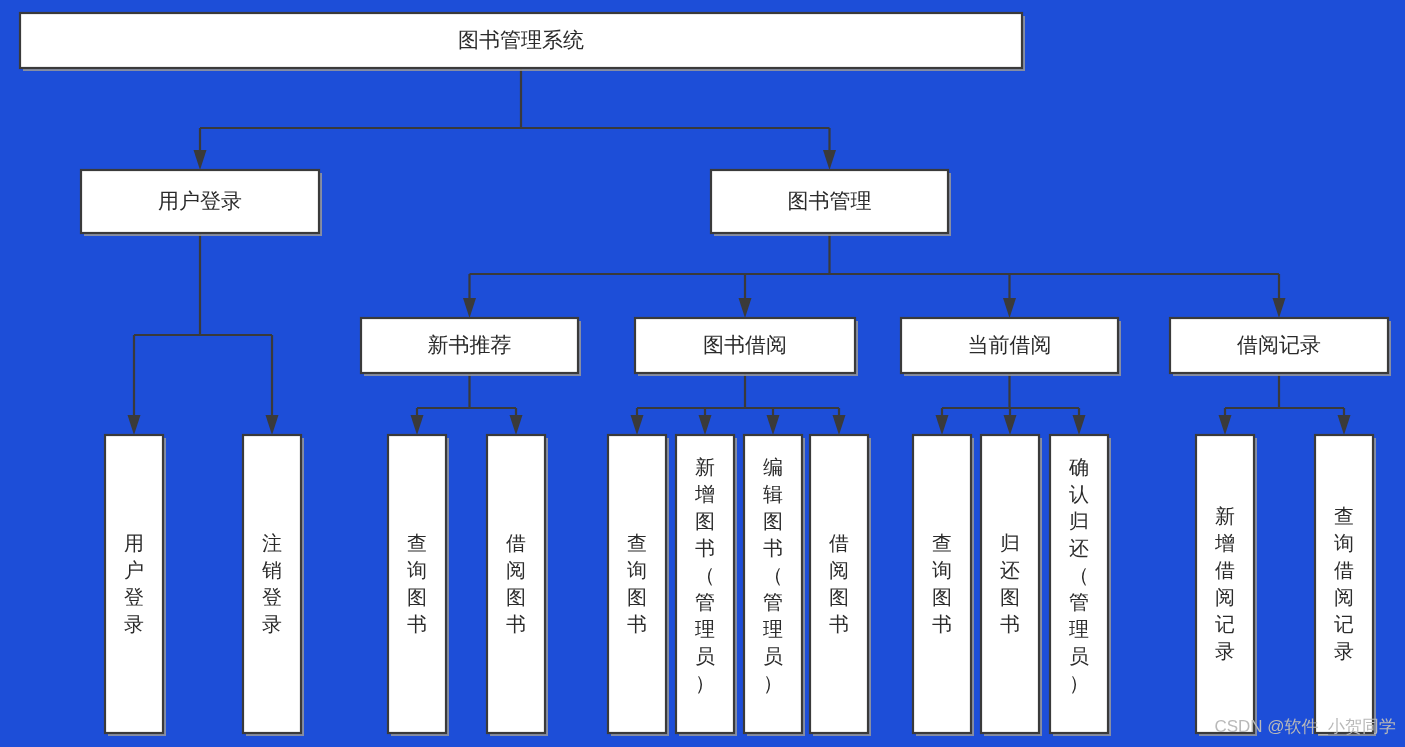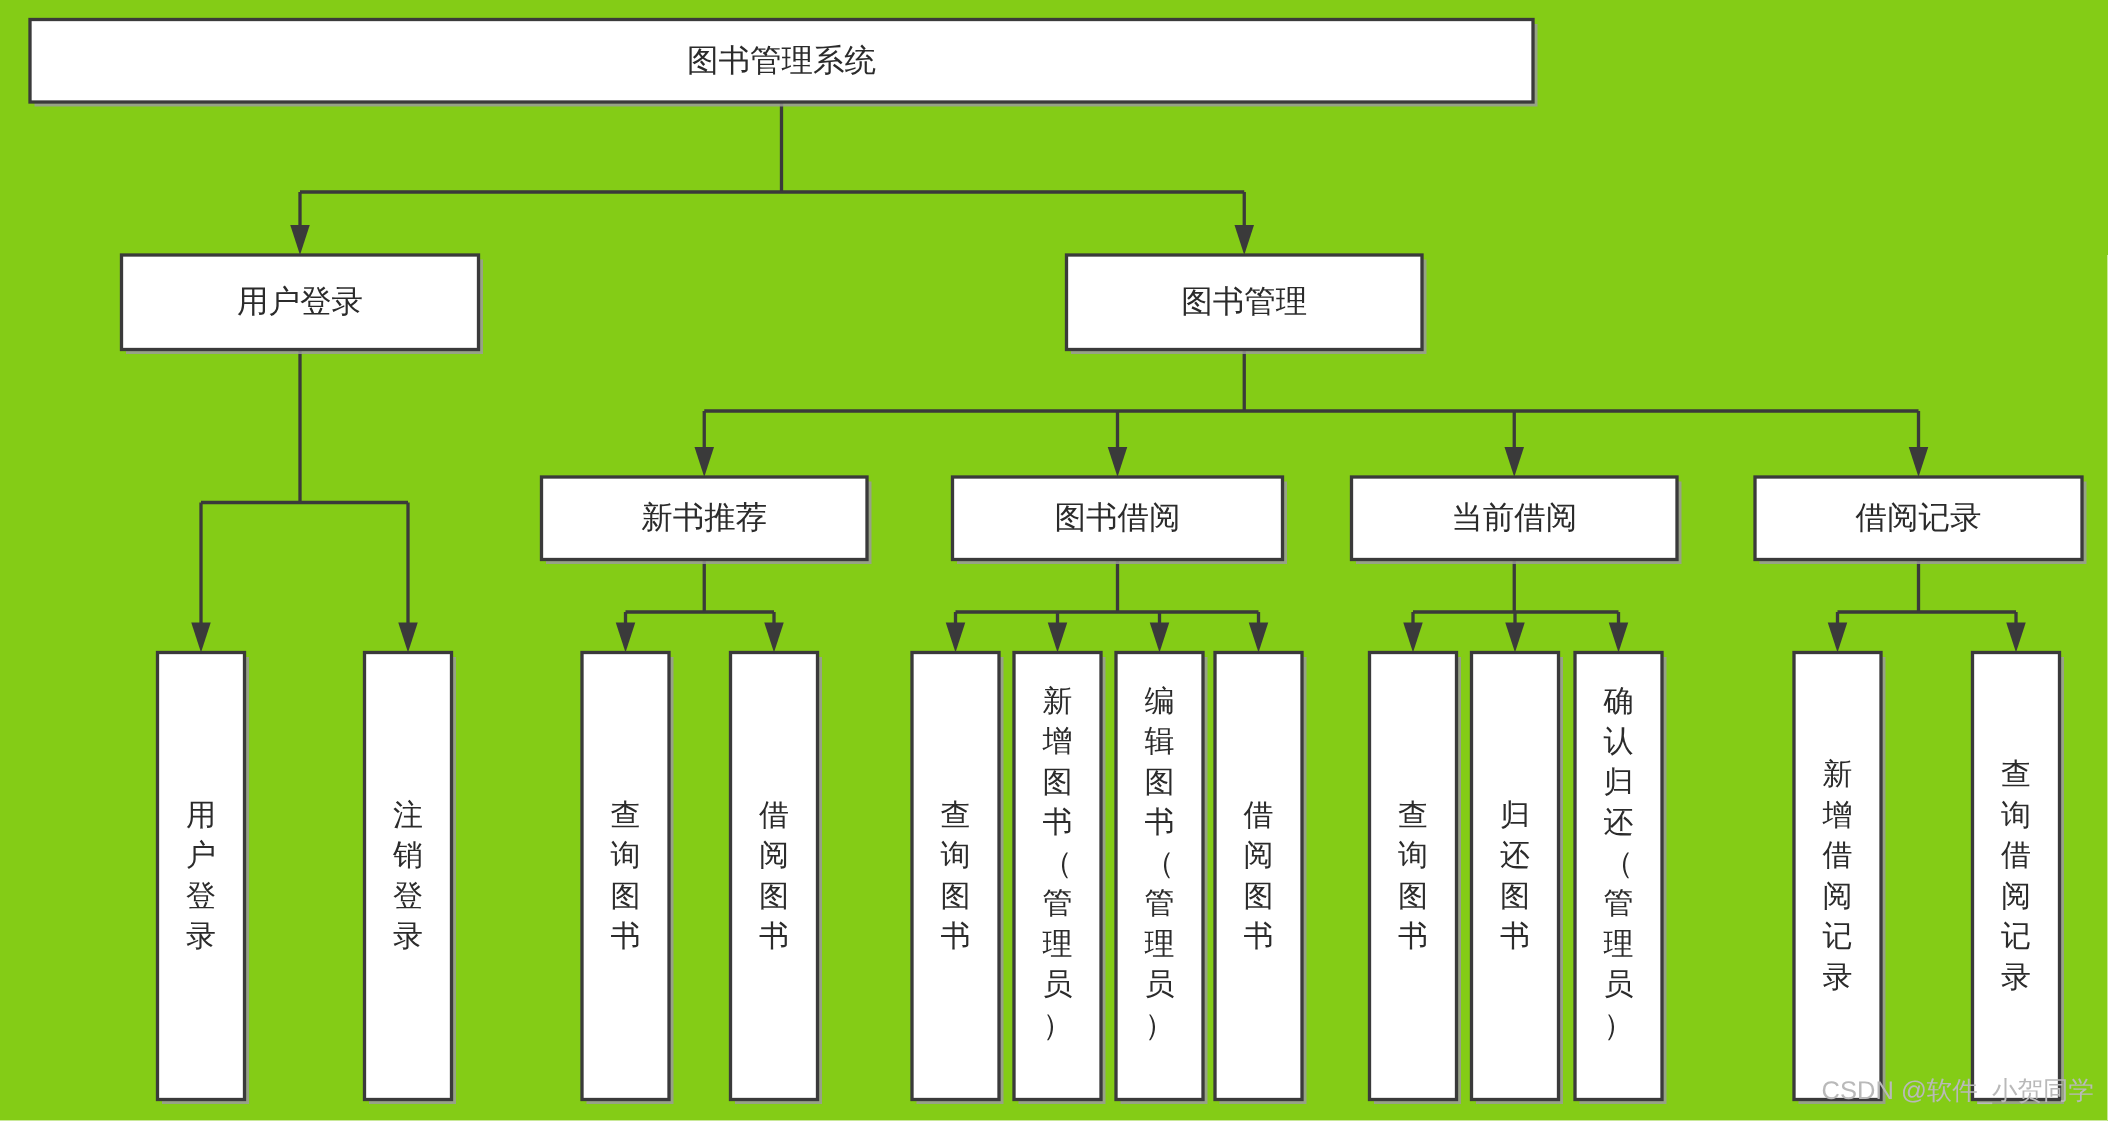--- a/index.html
+++ b/index.html
@@ -8,21 +8,21 @@
     padding: 0;
     background: #ffffff;
   }
   body {
     font-family: "Liberation Sans", "DejaVu Sans", sans-serif;
   }
   #diagram-root {
     position: relative;
     width: 1405px;
     height: 747px;
-    background: #84cc16;
+    background: #1d4ed8;
     overflow: hidden;
   }
   svg#chart-svg {
     position: absolute;
     left: 0;
     top: 0;
     width: 1405px;
     height: 747px;
     display: block;
   }

